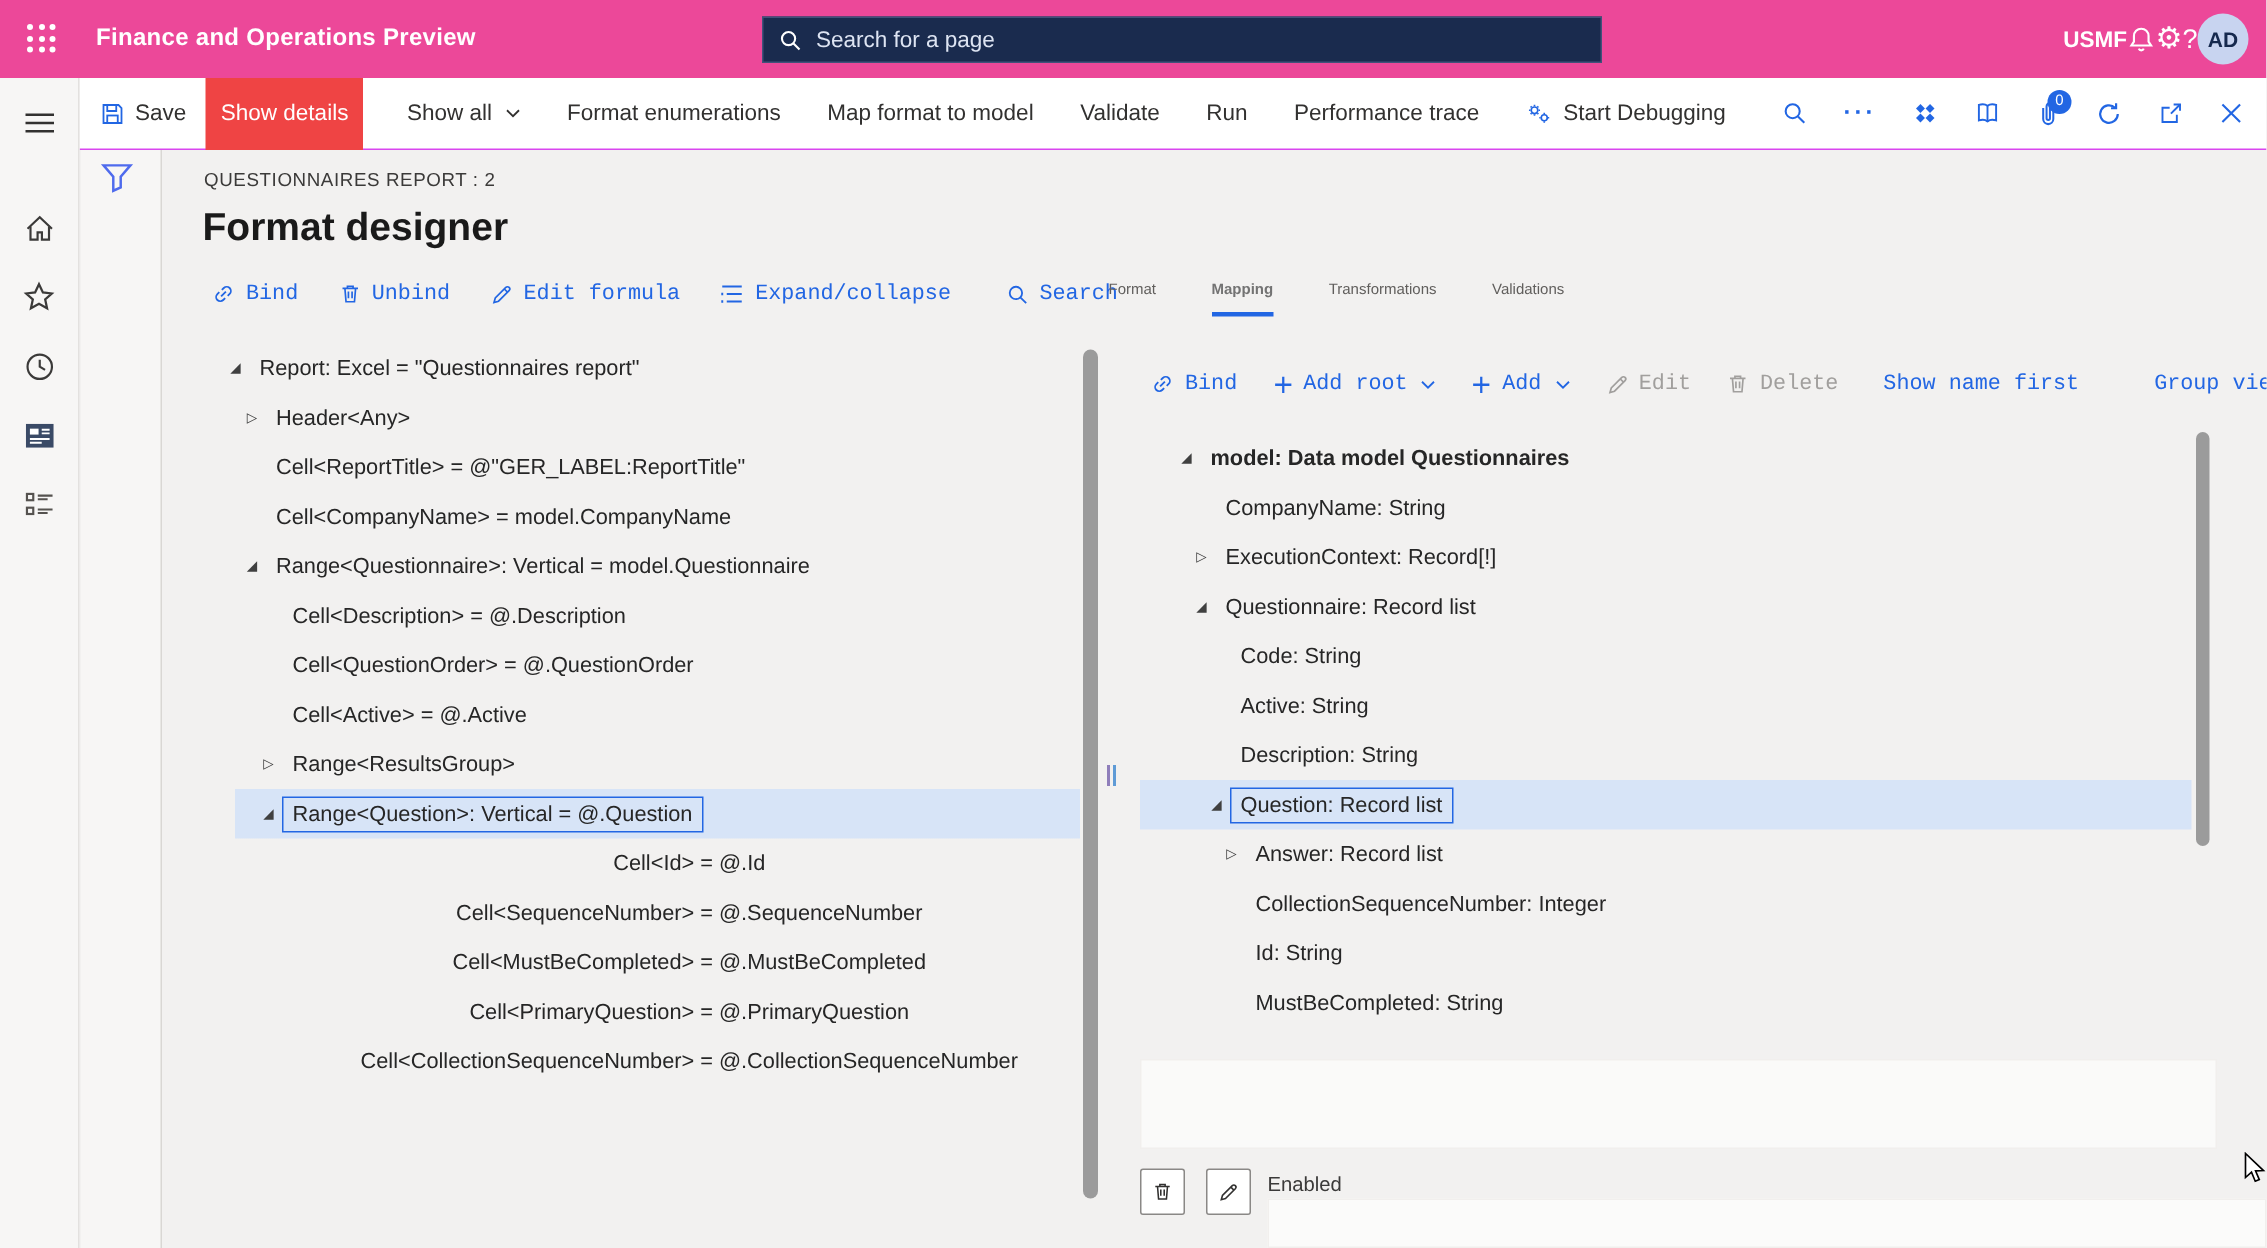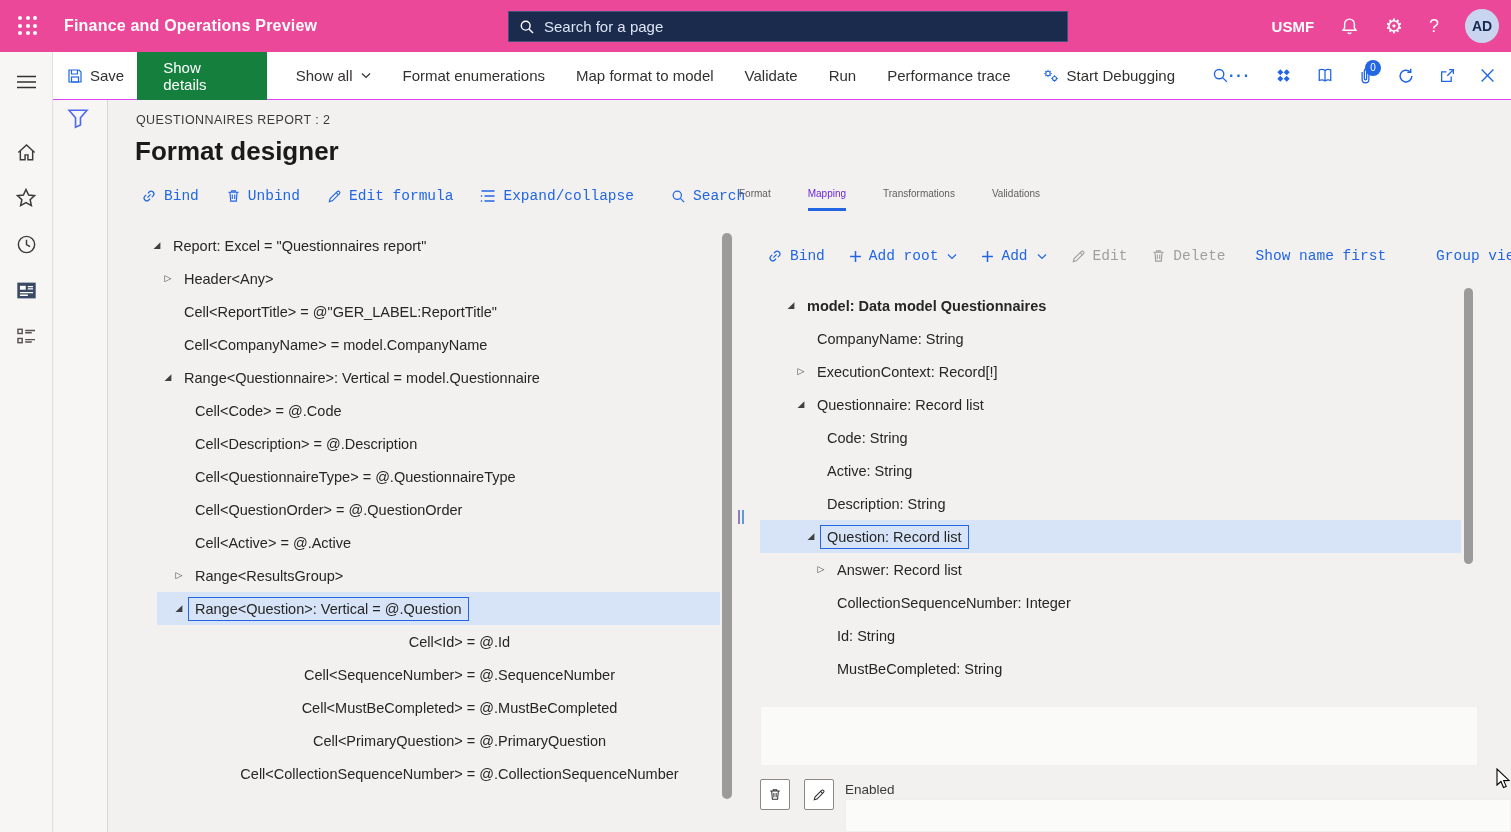--- a/index.html
+++ b/index.html
@@ -7,32 +7,32 @@
   body { position:relative; background:#f2f1f0; font-family:"Liberation Sans", sans-serif; color:#242424; }
 
   
   #topbar { position:absolute; left:0; top:0; width:1511px; height:52px; background:#ec4899; display:flex; align-items:center; }
   .waffle { width:26px; height:26px; margin-left:15px; display:grid; grid-template-columns:repeat(3,1fr); gap:3px; padding:3px; cursor:pointer; }
   .waffle i { width:4px; height:4px; border-radius:50%; background:#fff; }
   .app-title { color:#fff; font-size:16px; font-weight:700; margin-left:23px; letter-spacing:.2px; }
   .top-search { position:absolute; left:508px; top:11px; width:560px; height:31px; background:#1a2b4e; border:1px solid #41517a; display:flex; align-items:center; padding:0 10px; }
   .top-search svg { flex:0 0 auto; margin-right:9px; }
   .top-search span { color:#dde4f2; font-size:15px; }
-  .top-right { position:absolute; right:12px; top:0; height:52px; display:flex; align-items:center; gap:26px; }
+  .top-right { position:absolute; right:12px; top:0; height:52px; display:flex; align-items:center; }
   .company { color:#fff; font-size:15px; font-weight:600; cursor:pointer; }
   .top-icon { color:#fff; cursor:pointer; display:flex; align-items:center; }
   .gear-glyph { font-size:20px; line-height:1; }
   .help-glyph { font-size:18px; font-weight:400; }
   .avatar { width:34px; height:34px; border-radius:50%; background:#c8d4f0; color:#16294e; font-size:14px; font-weight:600; display:flex; align-items:center; justify-content:center; cursor:pointer; }
 
   
   #actionbar { position:absolute; left:53px; top:52px; right:0; height:48px; background:#fff; border-bottom:1px solid #d946ef; display:flex; align-items:center; font-size:15px; color:#323130; }
   .ab-item { display:flex; align-items:center; gap:7px; cursor:pointer; white-space:nowrap; }
   .ab-save { margin-left:14px; }
-  .btn-primary { height:48px; background:#15803d; color:#fff; display:flex; align-items:center; padding:0 26px; margin-left:13px; cursor:pointer; }
+  .btn-primary { height:48px; background:#ef4444; color:#fff; display:flex; align-items:center; padding:0 10px; margin-left:13px; cursor:pointer; }
   .ab-group { display:flex; align-items:center; gap:31px; margin-left:29px; }
   .chev { display:inline-block; margin-left:2px; }
   .ab-right { margin-left:auto; display:flex; align-items:center; gap:24px; margin-right:16px; }
   .dots { font-size:16px; font-weight:700; color:#2266e3; letter-spacing:2px; cursor:pointer; }
   .clip-wrap { position:relative; cursor:pointer; }
   .badge { position:absolute; top:-7px; right:-8px; min-width:16px; height:16px; border-radius:50%; background:#2266e3; color:#fff; font-size:10px; display:flex; align-items:center; justify-content:center; }
 
   
   #rail { position:absolute; left:0; top:52px; width:53px; bottom:0; background:#f7f6f5; border-right:1px solid #e3e1df; display:flex; flex-direction:column; align-items:center; }
   .rail-btn { width:40px; height:40px; display:flex; align-items:center; justify-content:center; cursor:pointer; color:#3b3a39; }
@@ -47,21 +47,21 @@
   
   .cmdbar { position:absolute; display:flex; align-items:center; font-size:14.5px; color:#2266e3;font-family:Liberation Mono, monospace; }
   #left-cmdbar { left:141px; top:188px; gap:27px; }
   .cmd { display:flex; align-items:center; gap:7px; cursor:pointer; white-space:nowrap; }
   .cmd.disabled { color:#a19f9d; cursor:default; }
   .cmd.disabled svg { stroke:#a19f9d; }
 
   
   #right-tabs { position:absolute; left:739px; top:188px; display:flex; gap:37px; font-size:10px; color:#605e5c; }
   .tab { cursor:pointer; padding-bottom:9px; }
-  .tab.active { color:#6d28d9; font-weight:400; border-bottom:3px solid #2266e3; }
+  .tab.active { color:#737373; font-weight:700; border-bottom:3px solid #2266e3; }
 
   #right-cmdbar { left:767px; top:247px; gap:24px; }
   .ml14 { margin-left:6px; } .ml36 { margin-left:26px; } .ml28 { margin-left:18px; }
 
   
   .tree { position:absolute; font-size:14.5px; color:#262626; }
   #left-tree  { left:140px; top:229px; width:580px; }
   #right-tree { left:760px; top:289px; width:701px; }
   .trow { height:33px; display:flex; align-items:center; cursor:pointer; }
   .arrow { width:14px; flex:0 0 14px; margin-right:2px; font-size:9px; color:#404040; text-align:center; line-height:1; }
@@ -316,29 +316,21 @@
   <div class="trow lvl1">
       <span class="arrow"></span>
       <span class="tlabel">Cell&lt;CompanyName&gt; = model.CompanyName</span>
     </div>
   <div class="trow lvl1">
       <span class="arrow">◢</span>
       <span class="tlabel">Range&lt;Questionnaire&gt;: Vertical = model.Questionnaire</span>
     </div>
   <div class="trow lvl2">
       <span class="arrow"></span>
-      <span class="tlabel">Cell&lt;Code&gt; = @.Code</span>
-    </div>
-  <div class="trow lvl2">
-      <span class="arrow"></span>
       <span class="tlabel">Cell&lt;Description&gt; = @.Description</span>
-    </div>
-  <div class="trow lvl2">
-      <span class="arrow"></span>
-      <span class="tlabel">Cell&lt;QuestionnaireType&gt; = @.QuestionnaireType</span>
     </div>
   <div class="trow lvl2">
       <span class="arrow"></span>
       <span class="tlabel">Cell&lt;QuestionOrder&gt; = @.QuestionOrder</span>
     </div>
   <div class="trow lvl2">
       <span class="arrow"></span>
       <span class="tlabel">Cell&lt;Active&gt; = @.Active</span>
     </div>
   <div class="trow lvl2">

